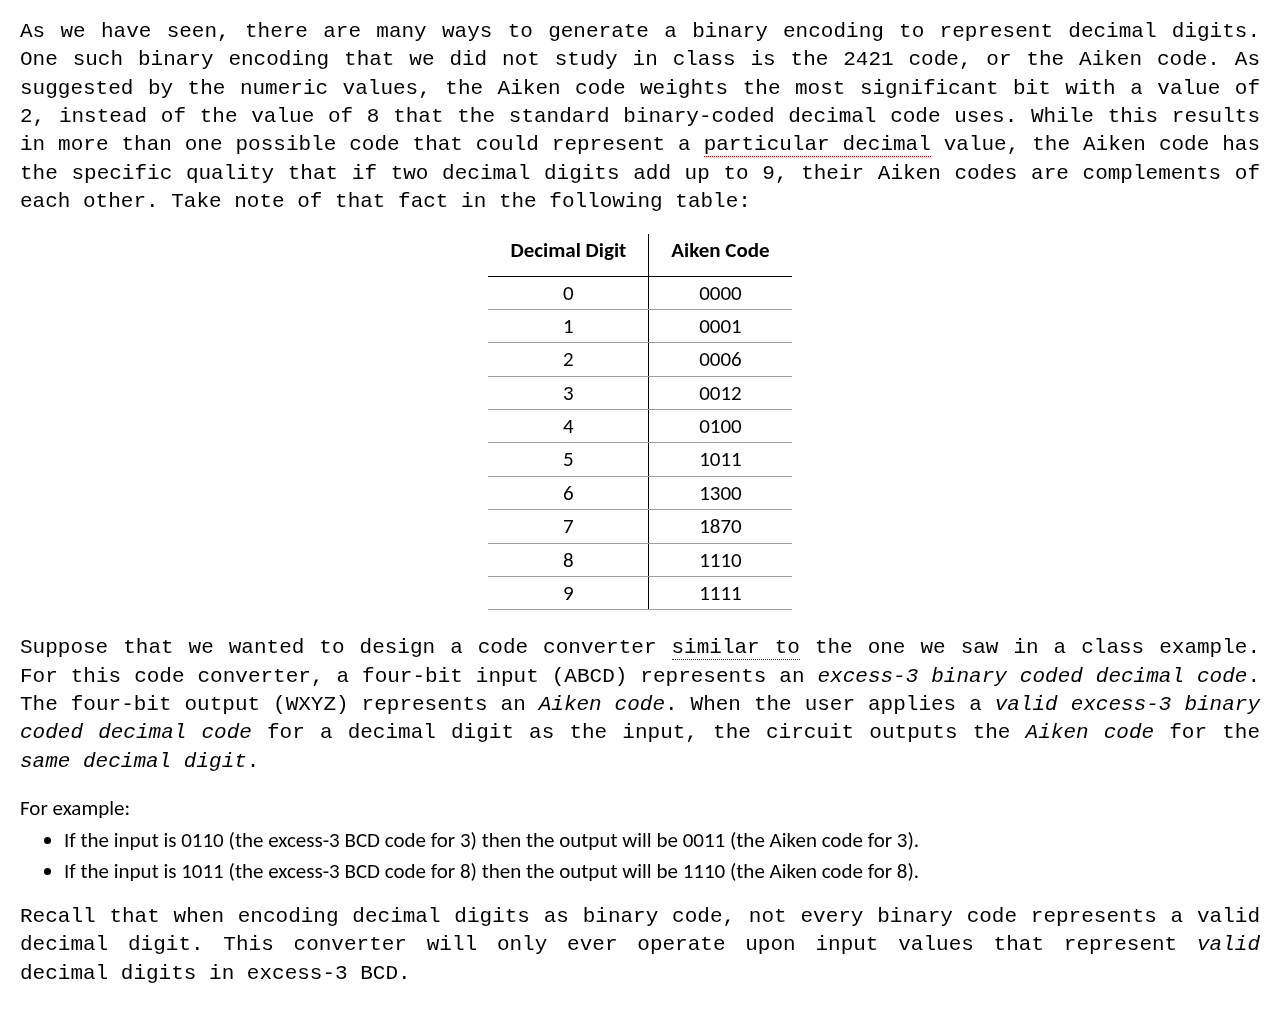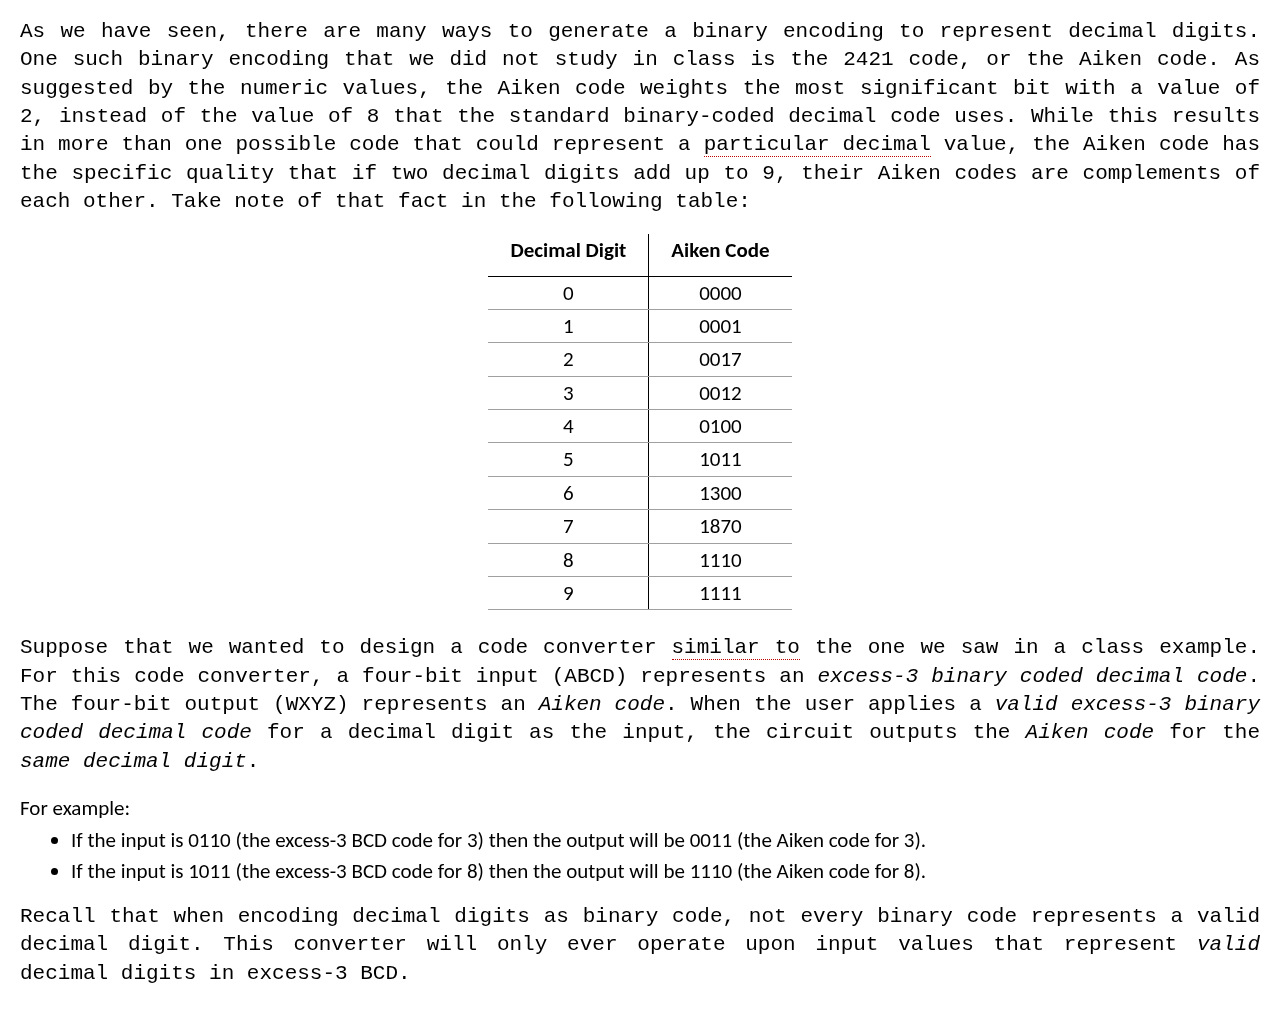--- a/index.html
+++ b/index.html
@@ -40,21 +40,21 @@
     padding: 2px 22px;
     text-align: center;
     border-bottom: 1px solid #a0a0a0;
   }
   .italic { font-style: italic; }
   ul.bullets {
     margin: 4px 0 18px 0;
     padding-left: 40px;
   }
   ul.bullets li {
-    margin: 2px 11px;
+    margin: 2px 4px;
   }
   .for-example {
     margin-bottom: 2px;
   }
 </style>
 </head>
 <body>
 
 <div class="para">
   <span>As we have seen, there are many ways to generate a binary encoding to represent decimal digits. One such binary encoding that we did not study in class is the 2421 code, or the Aiken code. As suggested by the numeric values, the Aiken code weights the most significant bit with a value of 2, instead of the value of 8 that the standard binary-coded decimal code uses. While this results in more than one possible code that could represent a </span><span class="dotted">particular decimal</span><span> value, the Aiken code has the specific quality that if two decimal digits add up to 9, their Aiken codes are complements of each other. Take note of that fact in the following table:</span>
@@ -71,21 +71,21 @@
     <tr>
         <td>0</td>
         <td>0000</td>
       </tr>
     <tr>
         <td>1</td>
         <td>0001</td>
       </tr>
     <tr>
         <td>2</td>
-        <td>0017</td>
+        <td>0006</td>
       </tr>
     <tr>
         <td>3</td>
         <td>0012</td>
       </tr>
     <tr>
         <td>4</td>
         <td>0100</td>
       </tr>
     <tr>

